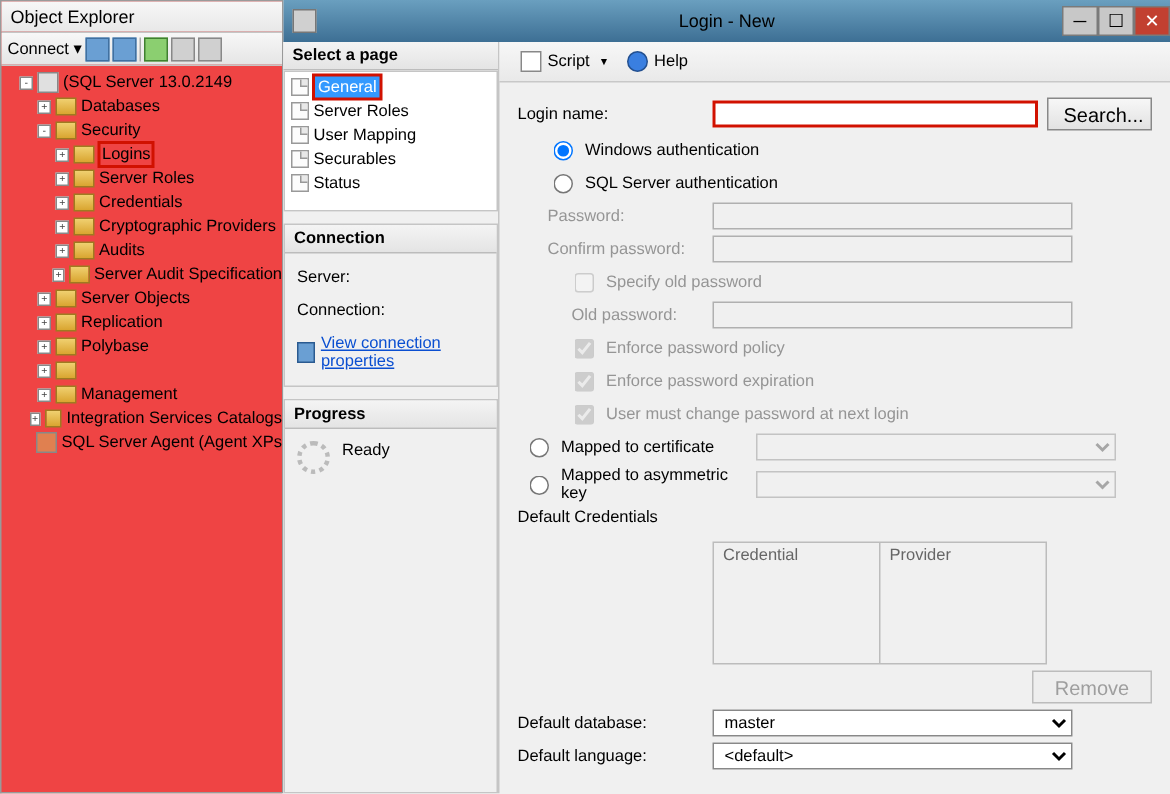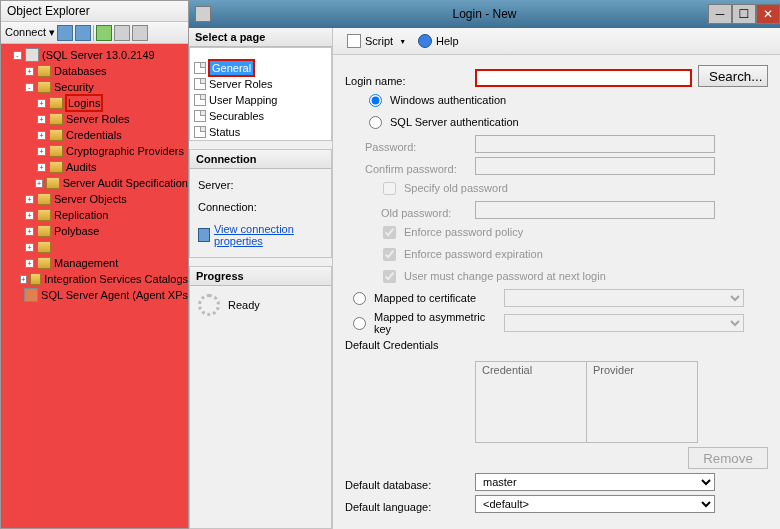--- a/index.html
+++ b/index.html
@@ -95,43 +95,43 @@
   flex-direction:column;
   border-right:1px solid #c5c5c5;
   background:#f0f0f0;
 }
 .panel-head{
   background:linear-gradient(#f4f4f4,#e4e4e4);
   border-bottom:1px solid #bcbcbc;
   padding:3px 6px;
   font-weight:600;
 }
-.pagelist{padding:12px 0;background:#fff;border:1px solid #c5c5c5;margin:0;flex:0 0 auto;height:94px;}
+.pagelist{padding:2px 0;background:#fff;border:1px solid #c5c5c5;margin:0;flex:0 0 auto;height:94px;}
 .pagelist .tree-row{padding-left:4px;}
 .conn-panel{border:1px solid #c5c5c5;background:#f0f0f0;margin-top:8px;padding-bottom:6px;}
 .conn-body{padding:4px 8px;font-size:11px;}
 .conn-body .lbl{margin:6px 0 10px 0;}
 .link{color:#0a4fd1;text-decoration:underline;cursor:pointer;}
 .progress-panel{border:1px solid #c5c5c5;background:#f0f0f0;margin-top:8px;flex:1;}
-.progress-body{display:flex;align-items:center;gap:8px;padding:8px;}
+.progress-body{display:flex;gap:8px;padding:8px;}
 .progress-dots{
   width:22px;height:22px;border:3px dotted #bbb;border-radius:50%;
 }
 
 .dlg-right{flex:1;display:flex;flex-direction:column;padding:0;}
 
 .rtool{
   display:flex;align-items:center;gap:4px;padding:4px 10px;border-bottom:1px solid #c8c8c8;
   background:linear-gradient(#f7f7f7,#e9e9e9);
 }
 .rtool .tbtn{display:flex;align-items:center;gap:4px;padding:2px 4px;}
 .rtool .dropdown-arrow{font-size:7px;margin-left:2px;}
 
 .form{padding:10px 12px 0 12px;font-size:11px;flex:1;}
-.frow{display:flex;align-items:flex-end;margin-bottom:4px;min-height:18px;}
+.frow{display:flex;align-items:center;margin-bottom:4px;min-height:18px;}
 .flabel{width:130px;flex-shrink:0;}
 .flabel.ind{padding-left:20px;}
 input[type="text"],input[type="password"],select{
   font:inherit;height:18px;border:1px solid #888;background:#fff;padding:0 3px;
 }
 input[disabled],select[disabled]{background:#f0f0f0;color:#888;border-color:#b0b0b0;}
 .radio,.check{display:flex;align-items:center;gap:8px;}
 .radio input,.check input{margin:0;}
 .disabled-text{color:#959595;}
 .redbox{border:2px solid #d11100 !important;}

